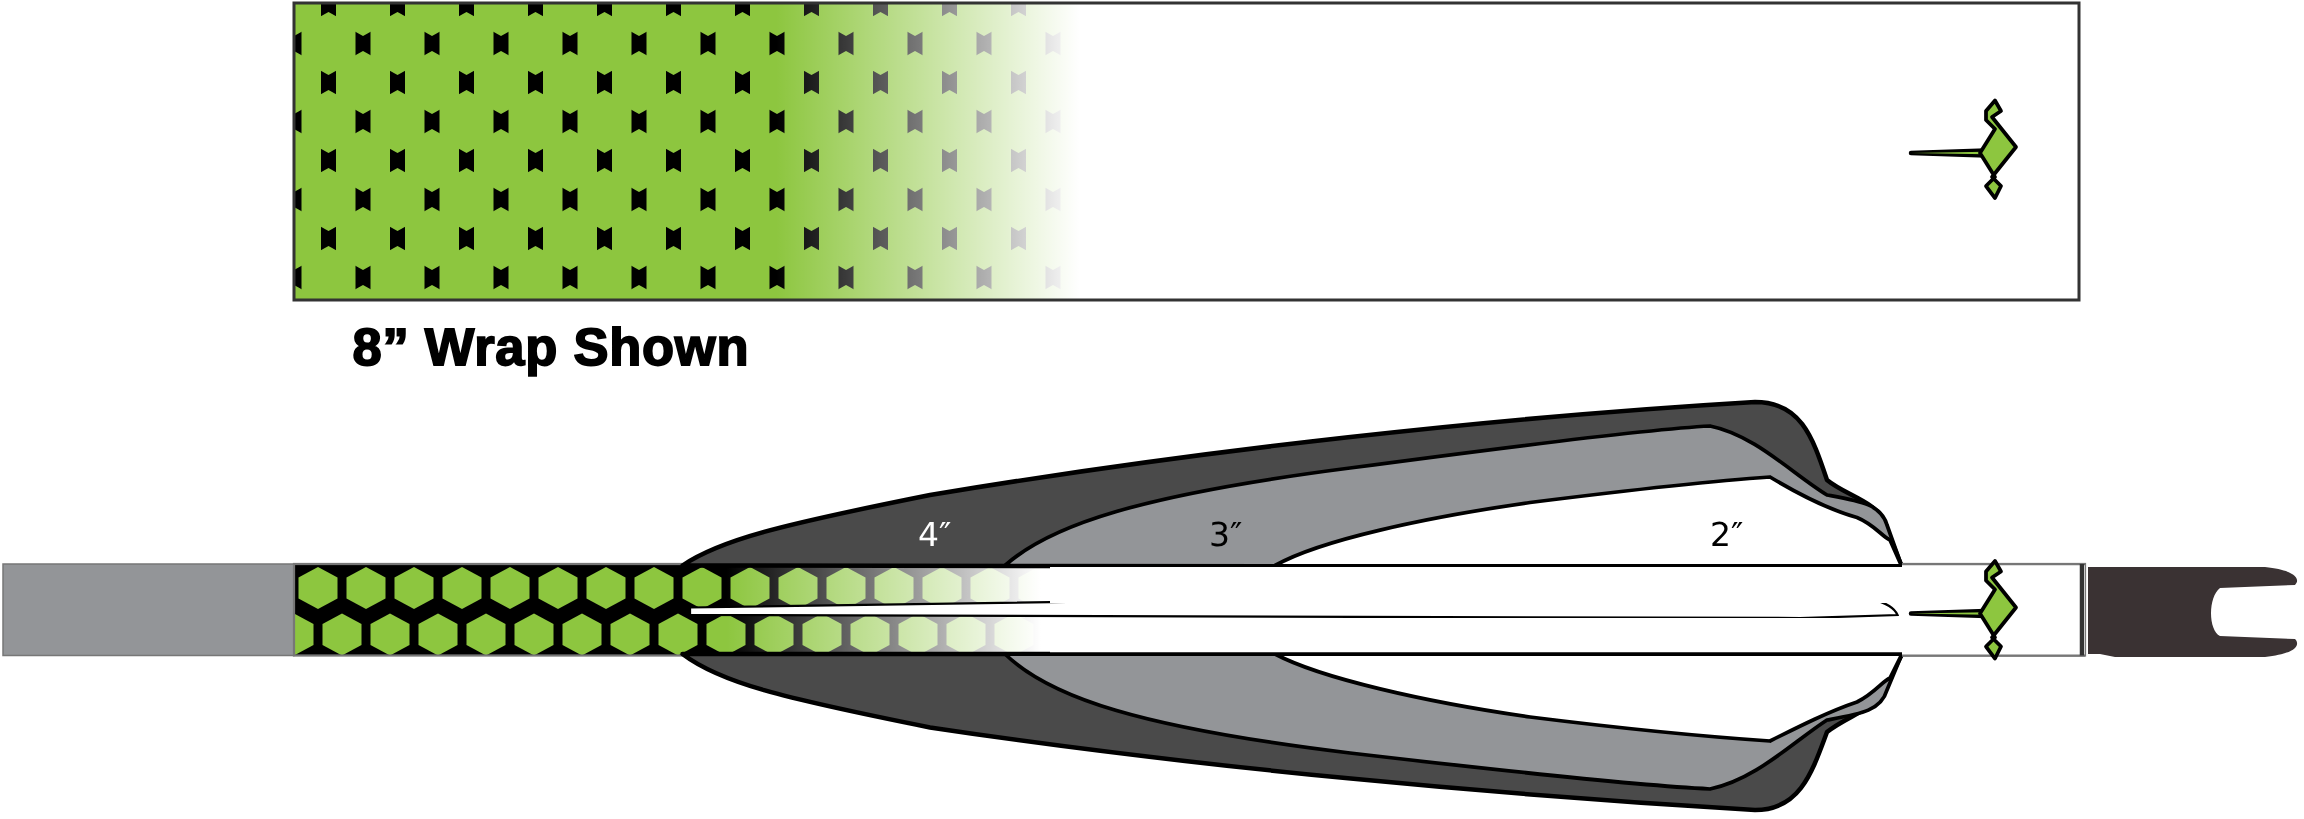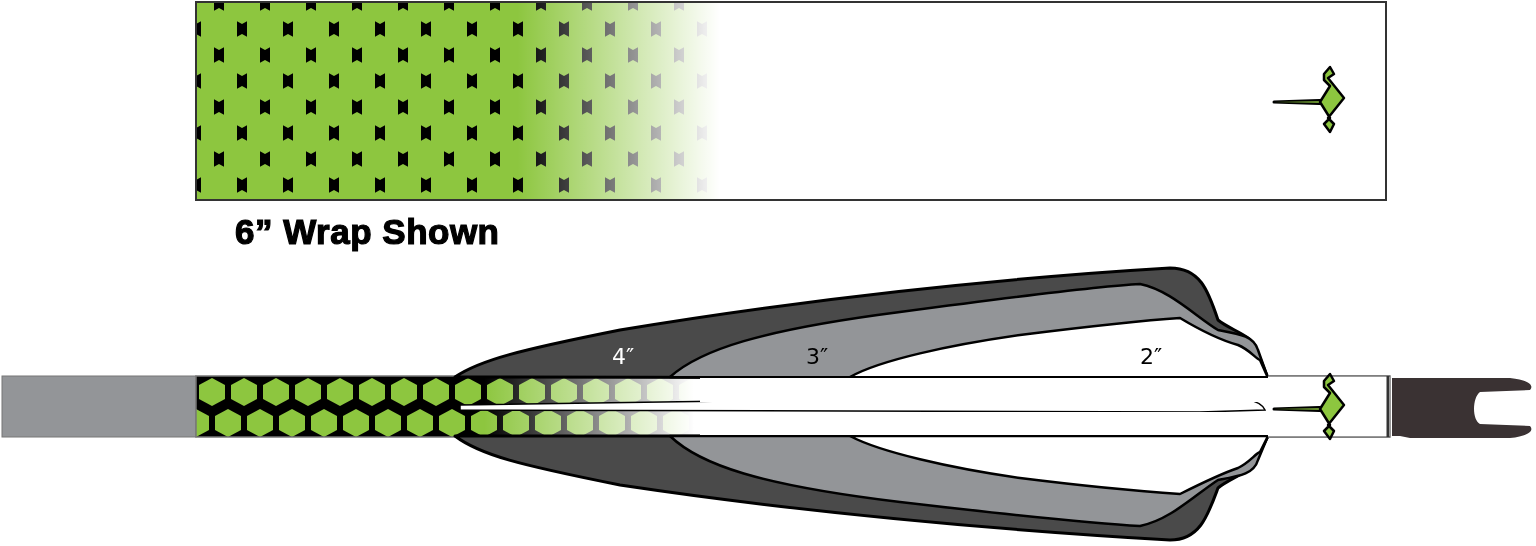--- a/index.html
+++ b/index.html
@@ -95,13 +95,13 @@
     </g>
 
     <path d="M1392,378 L1510,378 C1530,380 1534,386 1530,390 L1480,392 C1472,398 1472,420 1480,424 L1530,426 C1534,430 1530,436 1510,438 L1410,438 L1400,436 L1392,436 Z" fill="#3a3233"></path>
 
     <text class="vane-label" x="612" y="364" fill="#ffffff">4″</text>
     <text class="vane-label" x="806" y="364" fill="#000000">3″</text>
     <text class="vane-label" x="1140" y="364" fill="#000000">2″</text>
   </g>
 </svg>
 
-<div class="caption">6” Wrap Shown</div>
+<div class="caption">8” Wrap Shown</div>
 
 </body></html>

